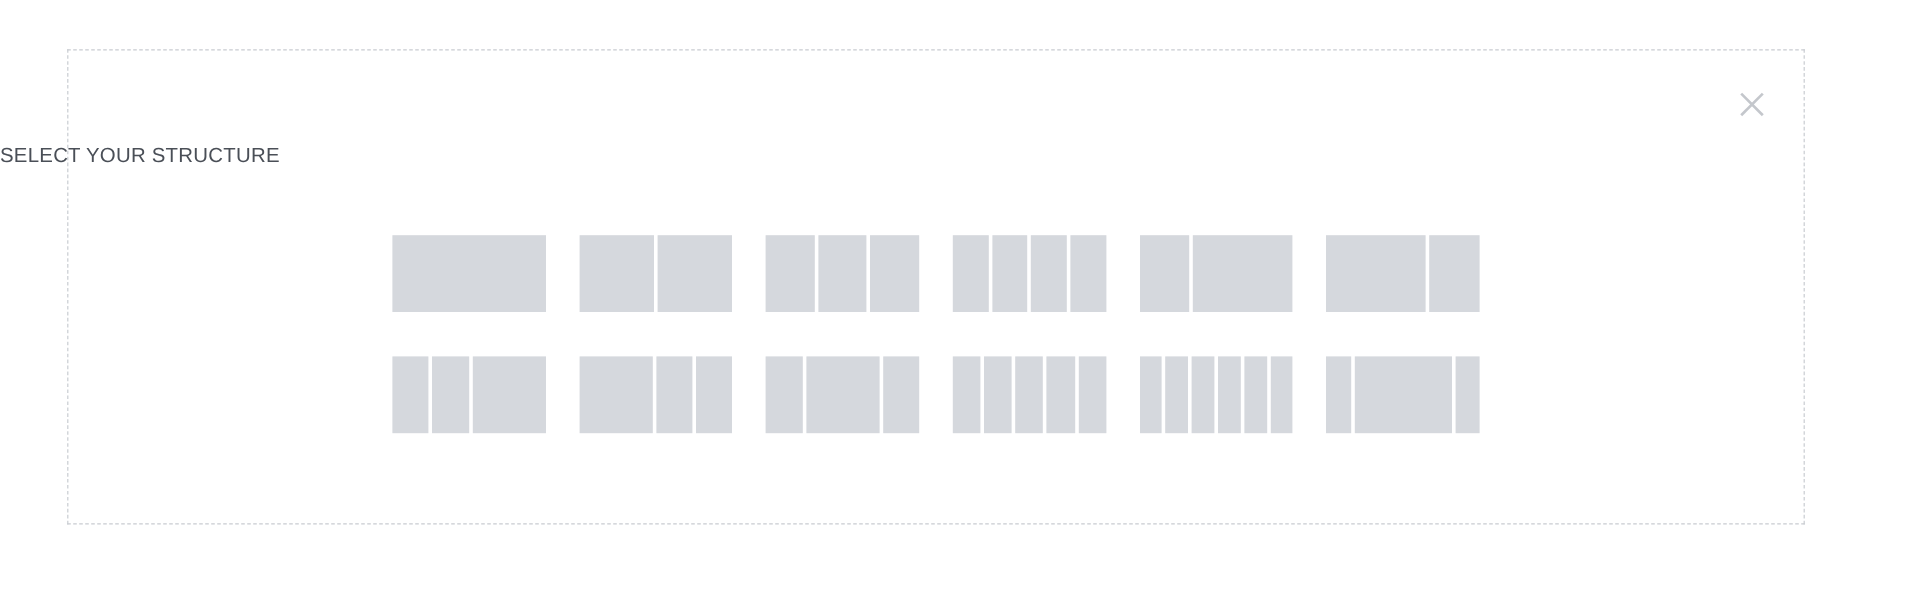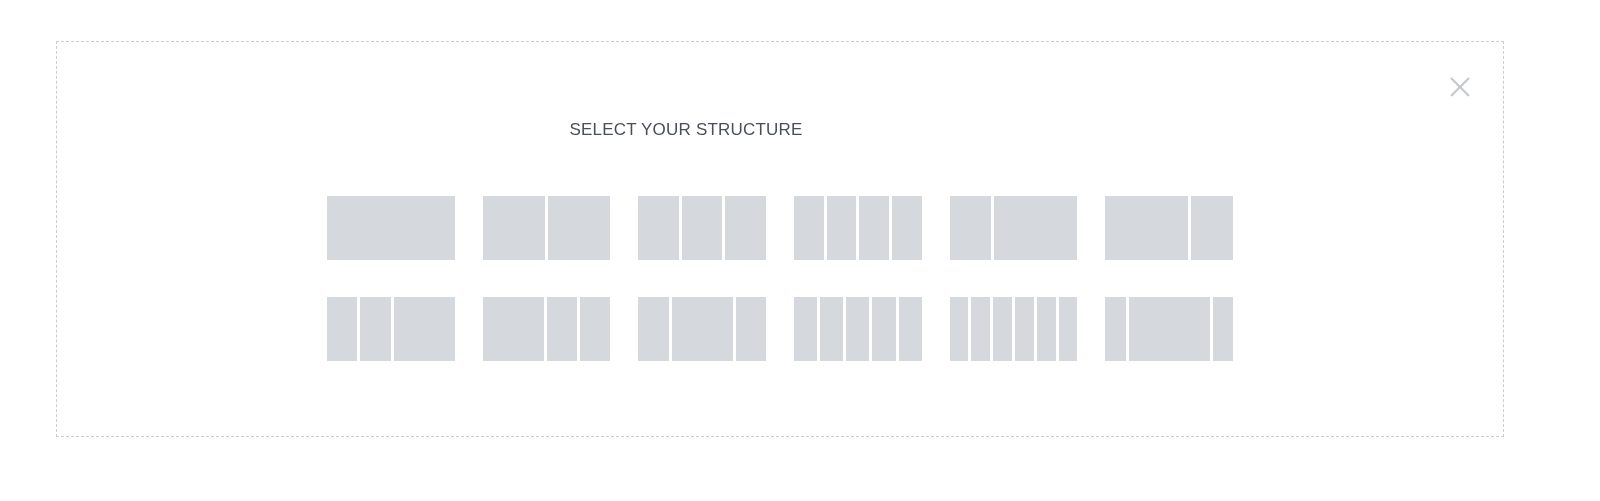--- a/index.html
+++ b/index.html
@@ -27,21 +27,20 @@
       width: 24px;
       height: 24px;
       cursor: pointer;
     }
     .close-btn svg { display: block; }
     .title {
       position: absolute;
       left: 0;
       width: 1372px;
       top: 120px;
-      text-align: center;
       font-size: 17px;
       color: #4a4f57;
       letter-spacing: 0.2px;
     }
     .grid {
       position: absolute;
       left: 327px;
       top: 196px;
       width: 906px;
     }

